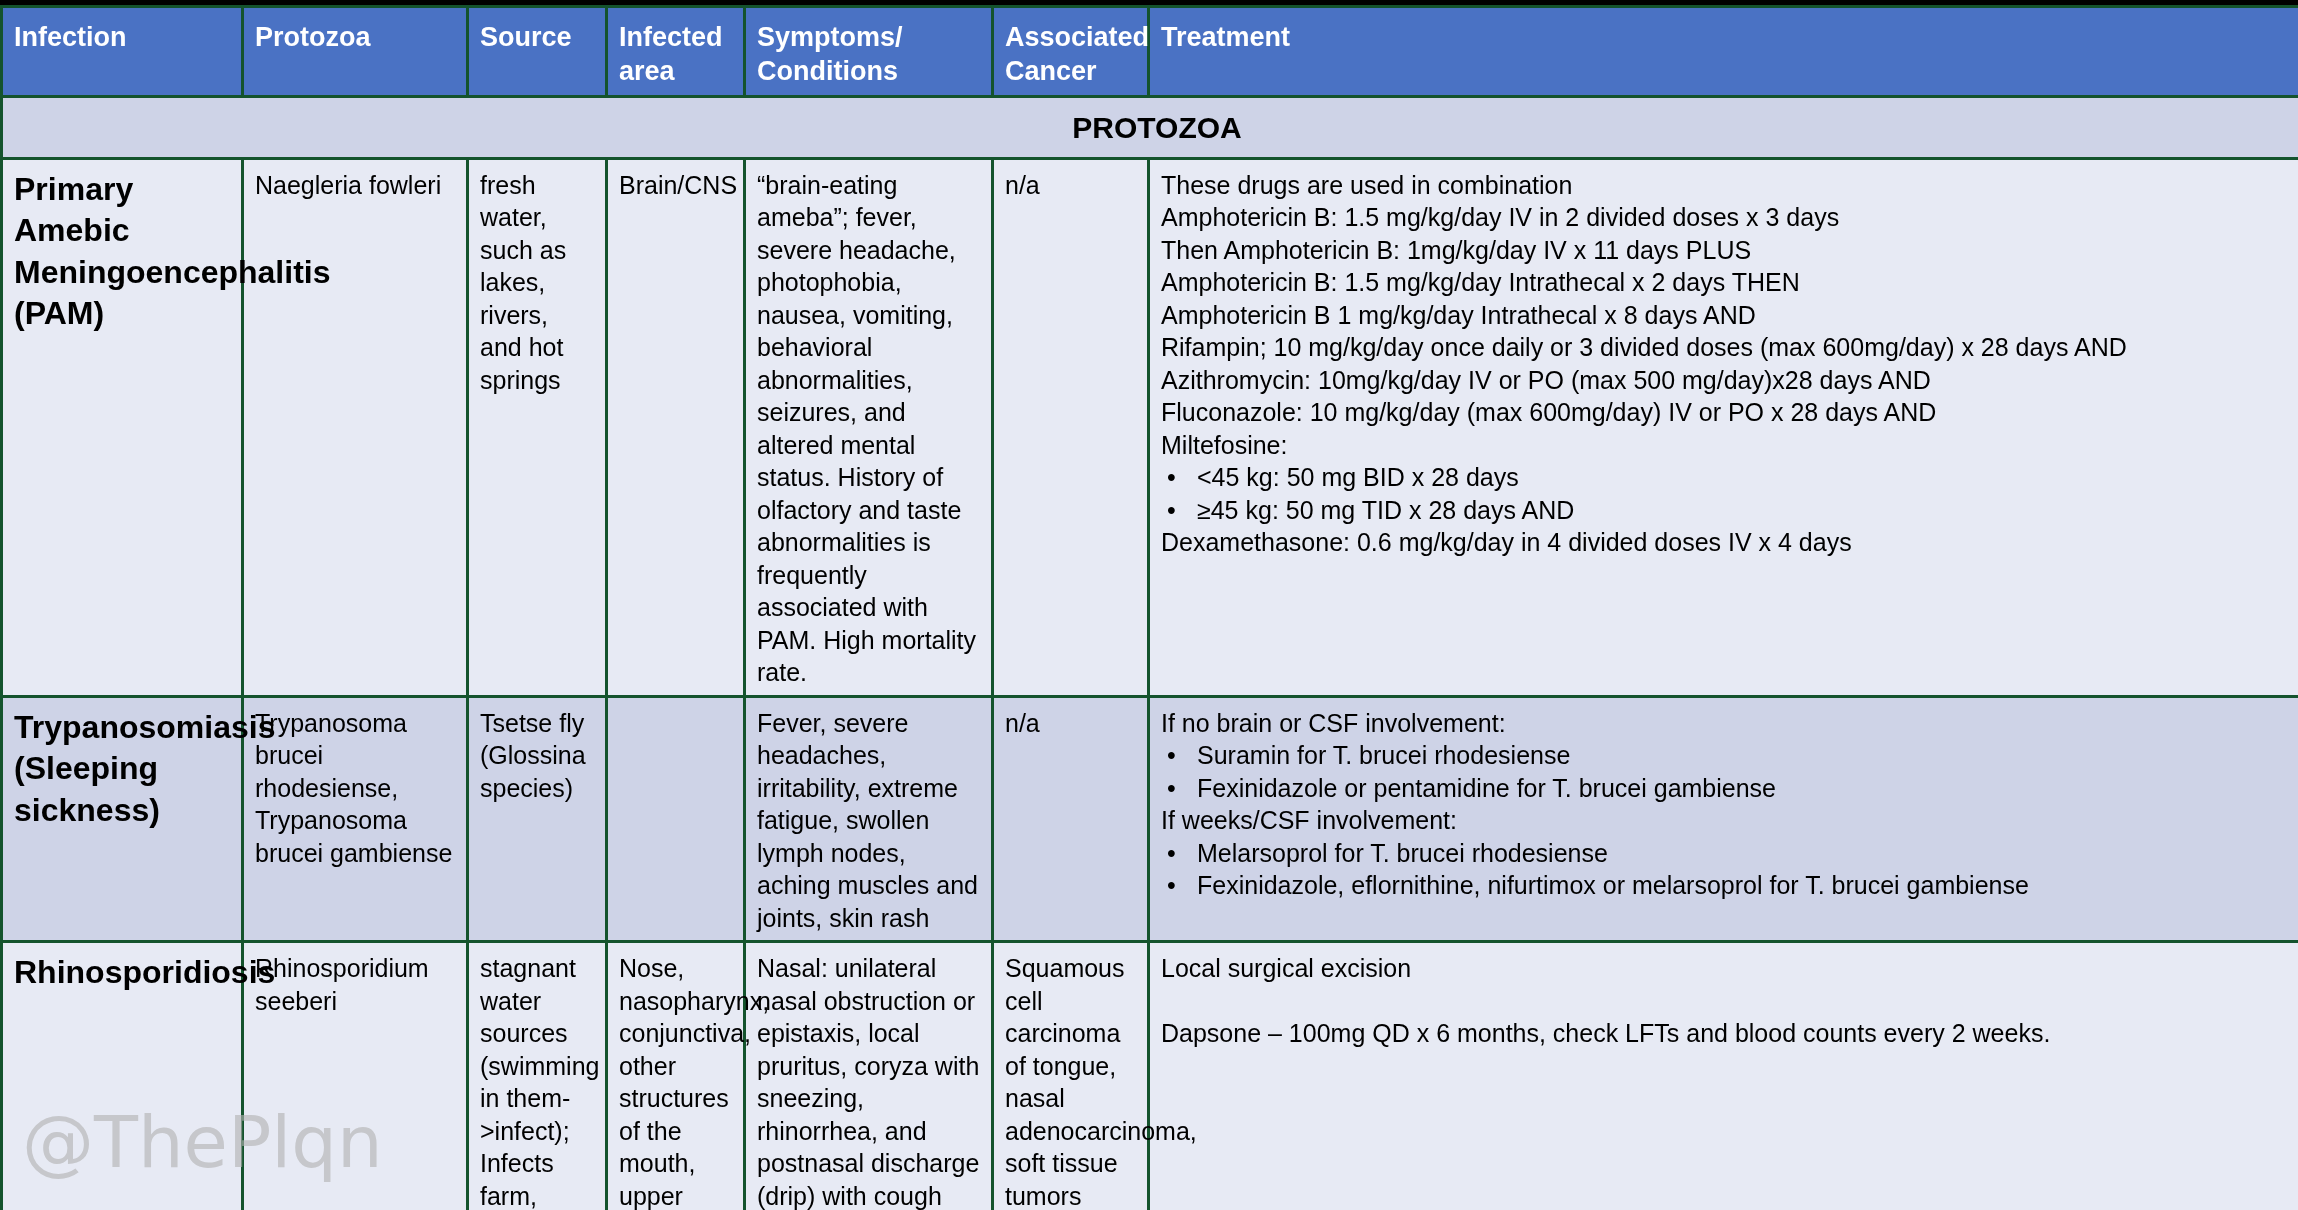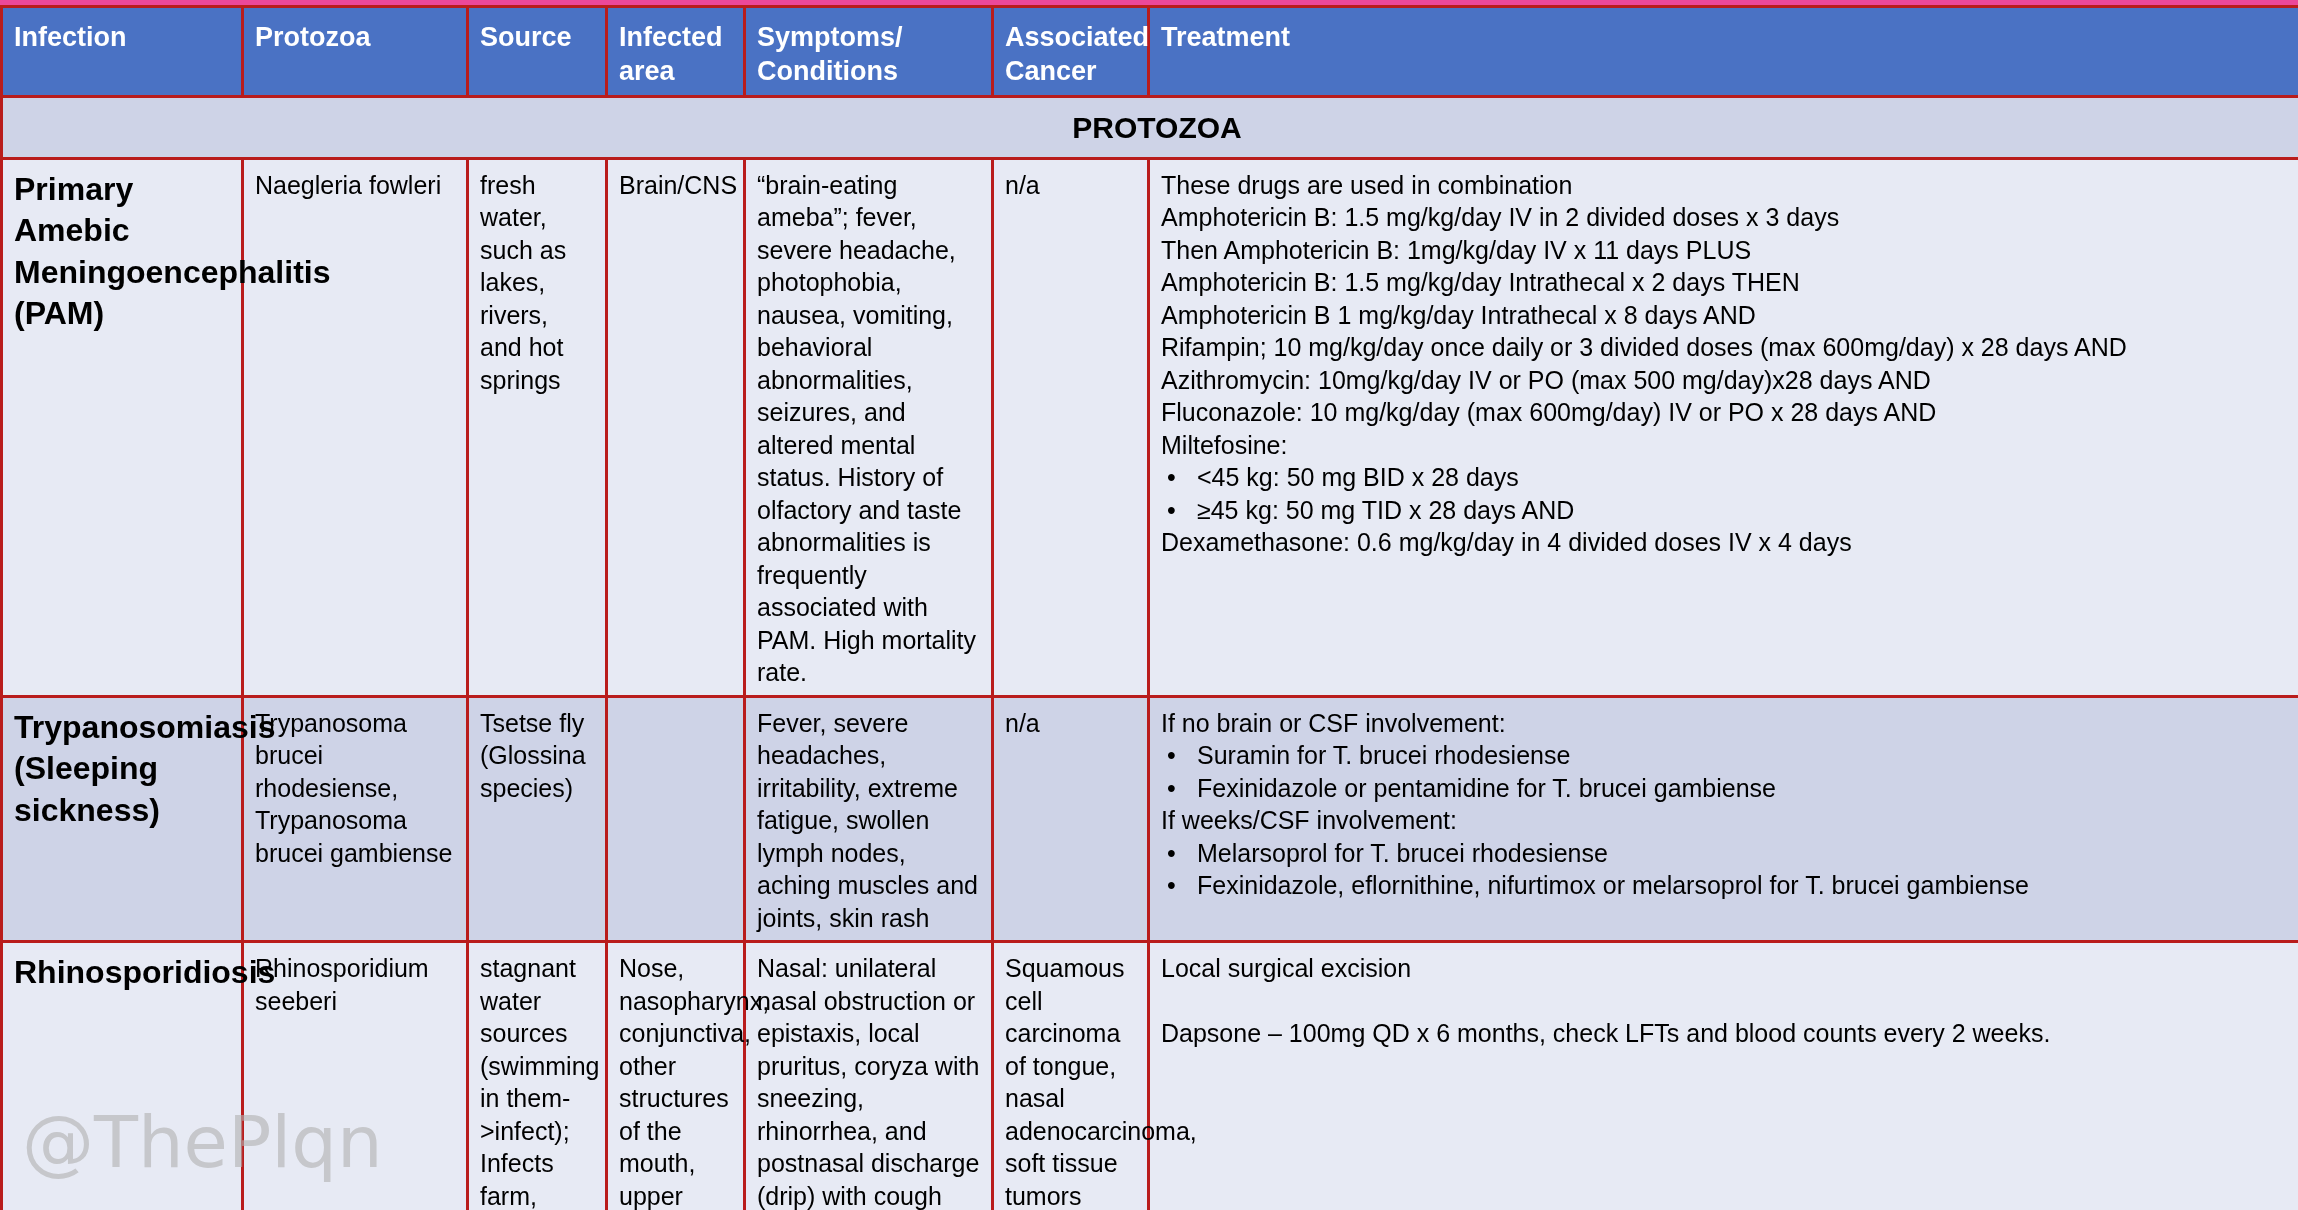--- a/index.html
+++ b/index.html
@@ -11,23 +11,23 @@
     width: 2298px;
     height: 1210px;
     font-family: "Liberation Sans", sans-serif;
     overflow: hidden;
     position: relative;
   }
   .sheet {
     position: relative;
     width: 2298px;
     height: 1210px;
-    background: #b91c1c;
+    background: #14532d;
     box-sizing: border-box;
-    border-top: 5px solid #ec4899;
+    border-top: 5px solid #000000;
   }
   table.grid {
     border-collapse: separate;
     border-spacing: 3px;
     width: 2298px;
     table-layout: fixed;
     margin: 0;
     padding: 0;
   }
   table.grid td, table.grid th {

